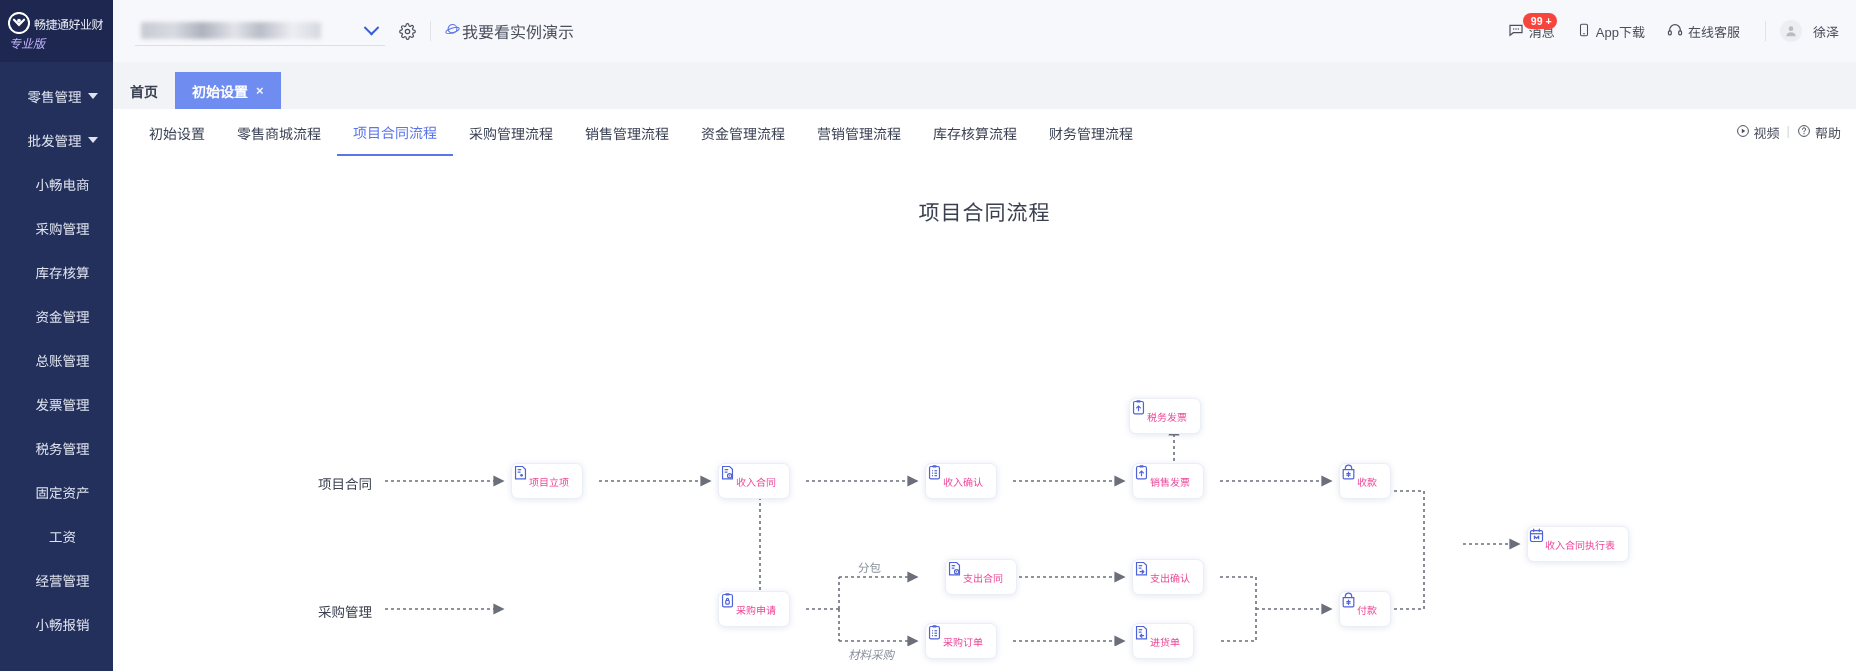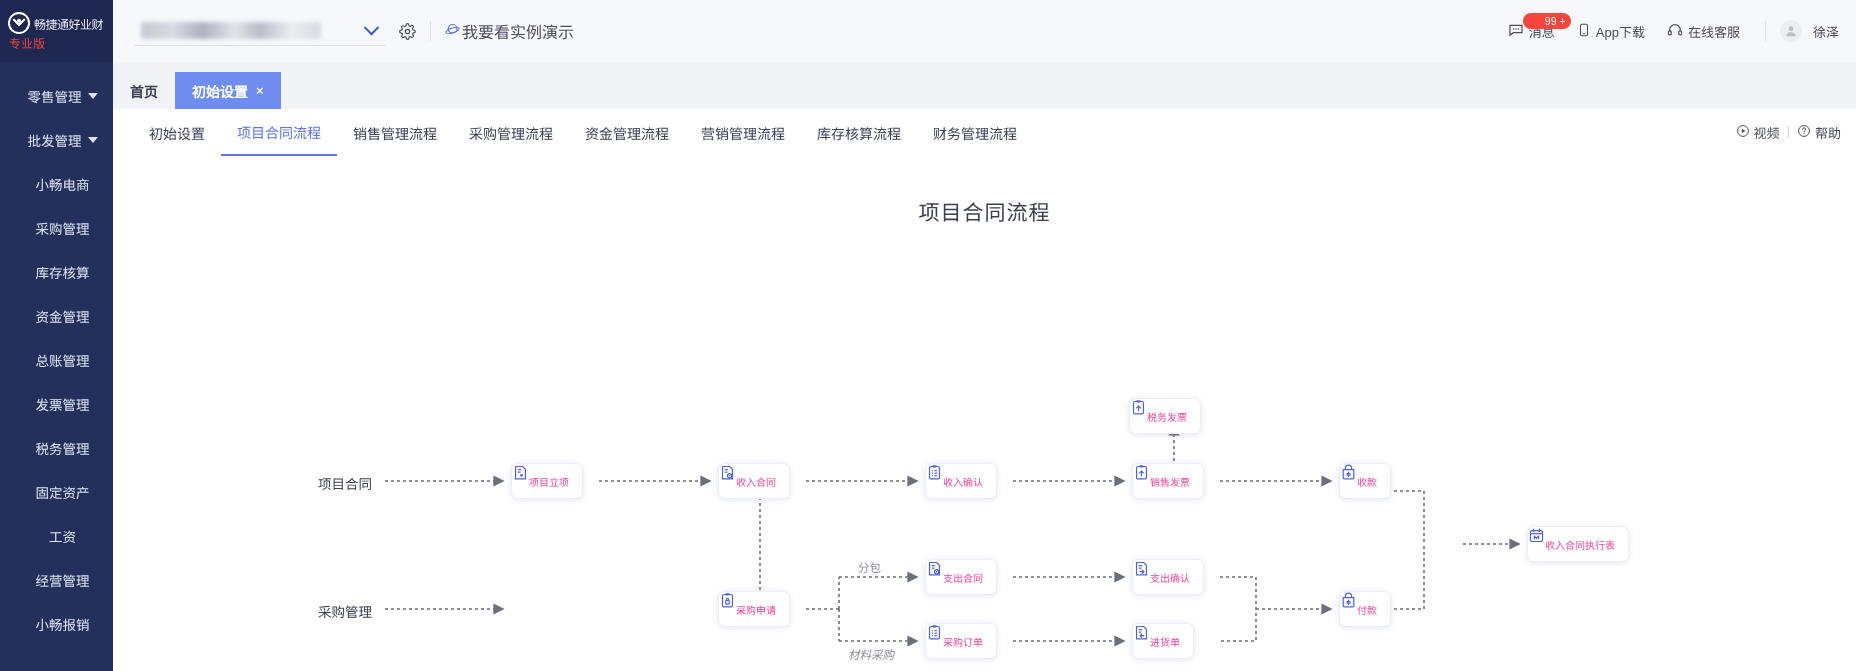--- a/index.html
+++ b/index.html
@@ -24,21 +24,21 @@
     align-items: flex-start; justify-content: center;
     padding: 5px 0 4px 8px;
   }
   .brand-row { display: flex; align-items: center; gap: 4px; }
   .brand-logo { width: 22px; height: 22px; flex: 0 0 22px; }
   .brand-name {
     color: #e8ebf4; font-size: 12px; letter-spacing: -0.5px;
     white-space: nowrap; overflow: hidden; text-overflow: clip;
     max-width: 78px;
   }
-  .brand-sub { color: #ef4444; font-size: 12px; margin-top: 0; padding-left: 1px; }
+  .brand-sub { color: #c4b5fd; font-size: 12px; margin-top: 0; padding-left: 1px; font-style: italic; }
 
   .menu { padding-top: 12px; margin-left: 12px; }
   .menu-item {
     height: 44px; display: flex; align-items: center;
     justify-content: center; gap: 6px;
     color: #dfe3ef; font-size: 13.5px;
     cursor: pointer; user-select: none;
   }
   .caret {
     width: 0; height: 0;
@@ -81,22 +81,22 @@
   }
   .tb-item {
     display: flex; align-items: center; gap: 5px;
     color: #4a4f5c; font-size: 13px; cursor: pointer;
     padding: 0 11px; position: relative;
   }
   .badge {
     position: absolute; top: -9px; left: 26px;
     background: #f5453d; color: #fff;
     font-size: 10.5px; line-height: 1;
-    padding: 3px 5px 3px 22px; border-radius: 9px;
-    font-weight: normal; white-space: nowrap;
+    padding: 3px 5px 3px 8px; border-radius: 9px;
+    font-weight: bold; white-space: nowrap;
   }
   .avatar {
     width: 22px; height: 22px; border-radius: 50%;
     background: #eceef2; display: flex; align-items: center; justify-content: center;
     margin-right: 6px;
   }
 
   
   .pagetabs {
     position: absolute; left: 113px; top: 62px; right: 0; height: 47px;
@@ -309,28 +309,31 @@
       <span class="x">×</span>
     </div>
   </div>
 
   <div class="panel">
 
     <div class="subnav">
       <div class="snav">
           <span>初始设置</span>
         </div>
+      <div class="snav">
+          <span>零售商城流程</span>
+        </div>
       <div class="snav active">
           <span>项目合同流程</span>
         </div>
       <div class="snav">
+          <span>采购管理流程</span>
+        </div>
+      <div class="snav">
           <span>销售管理流程</span>
-        </div>
-      <div class="snav">
-          <span>采购管理流程</span>
         </div>
       <div class="snav">
           <span>资金管理流程</span>
         </div>
       <div class="snav">
           <span>营销管理流程</span>
         </div>
       <div class="snav">
           <span>库存核算流程</span>
         </div>
@@ -496,21 +499,21 @@
             <rect x="3.5" y="5" width="17" height="15.5" rx="2"></rect>
             <line x1="3.5" y1="9.5" x2="20.5" y2="9.5"></line>
             <line x1="8" y1="3" x2="8" y2="6.5" stroke-linecap="round"></line>
             <line x1="16" y1="3" x2="16" y2="6.5" stroke-linecap="round"></line>
             <path d="M9 16.5 L9 12.8 L12 16 L15 12.8 L15 16.5" stroke-linecap="round" stroke-linejoin="round"></path>
           </svg>
         </span>
         <span>收入合同执行表</span>
       </div>
 
-      <div class="node" style="left:812px; top:333px;justify-content:flex-end;">
+      <div class="node" style="left:832px; top:333px;justify-content:flex-end;">
         <span>
           <svg width="17" height="17" viewBox="0 0 24 24" fill="none" stroke="#4f63d8" stroke-width="1.7">
             <path d="M5 3.5h10l4 4v13.5H5z"></path>
             <line x1="8" y1="8" x2="13" y2="8"></line>
             <line x1="8" y1="11.5" x2="12" y2="11.5"></line>
             <circle cx="15" cy="16.5" r="3" fill="none"></circle>
             <circle cx="15" cy="16.5" r="1" fill="#4f63d8" stroke="none"></circle>
           </svg>
         </span>
         <span>支出合同</span>

